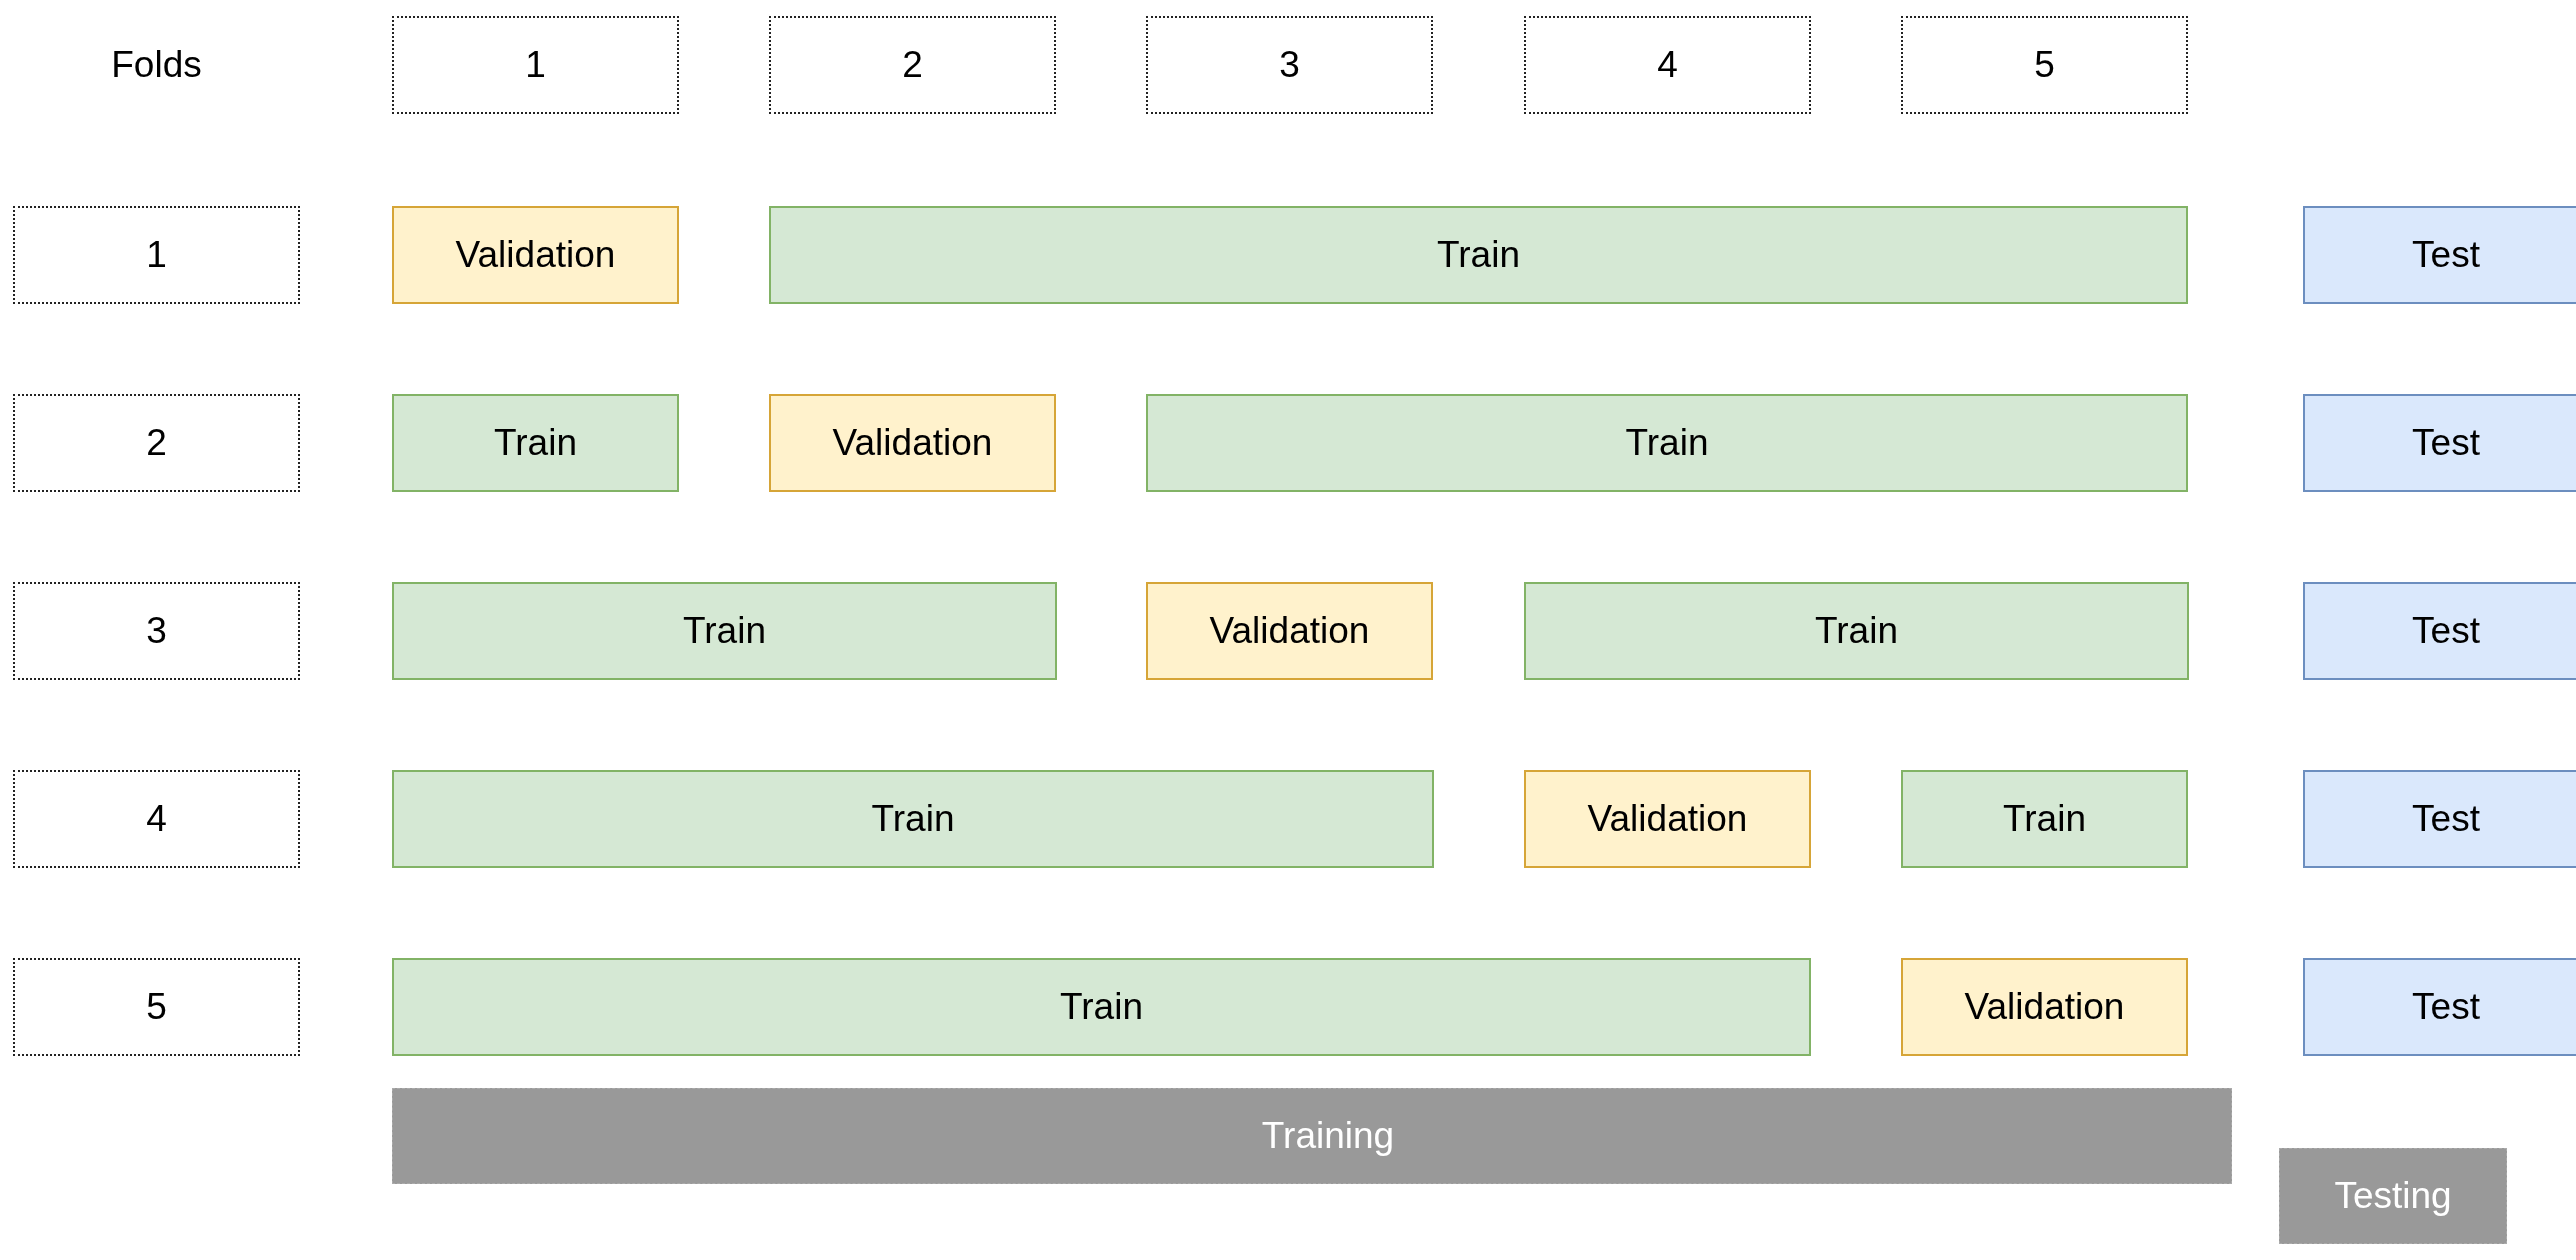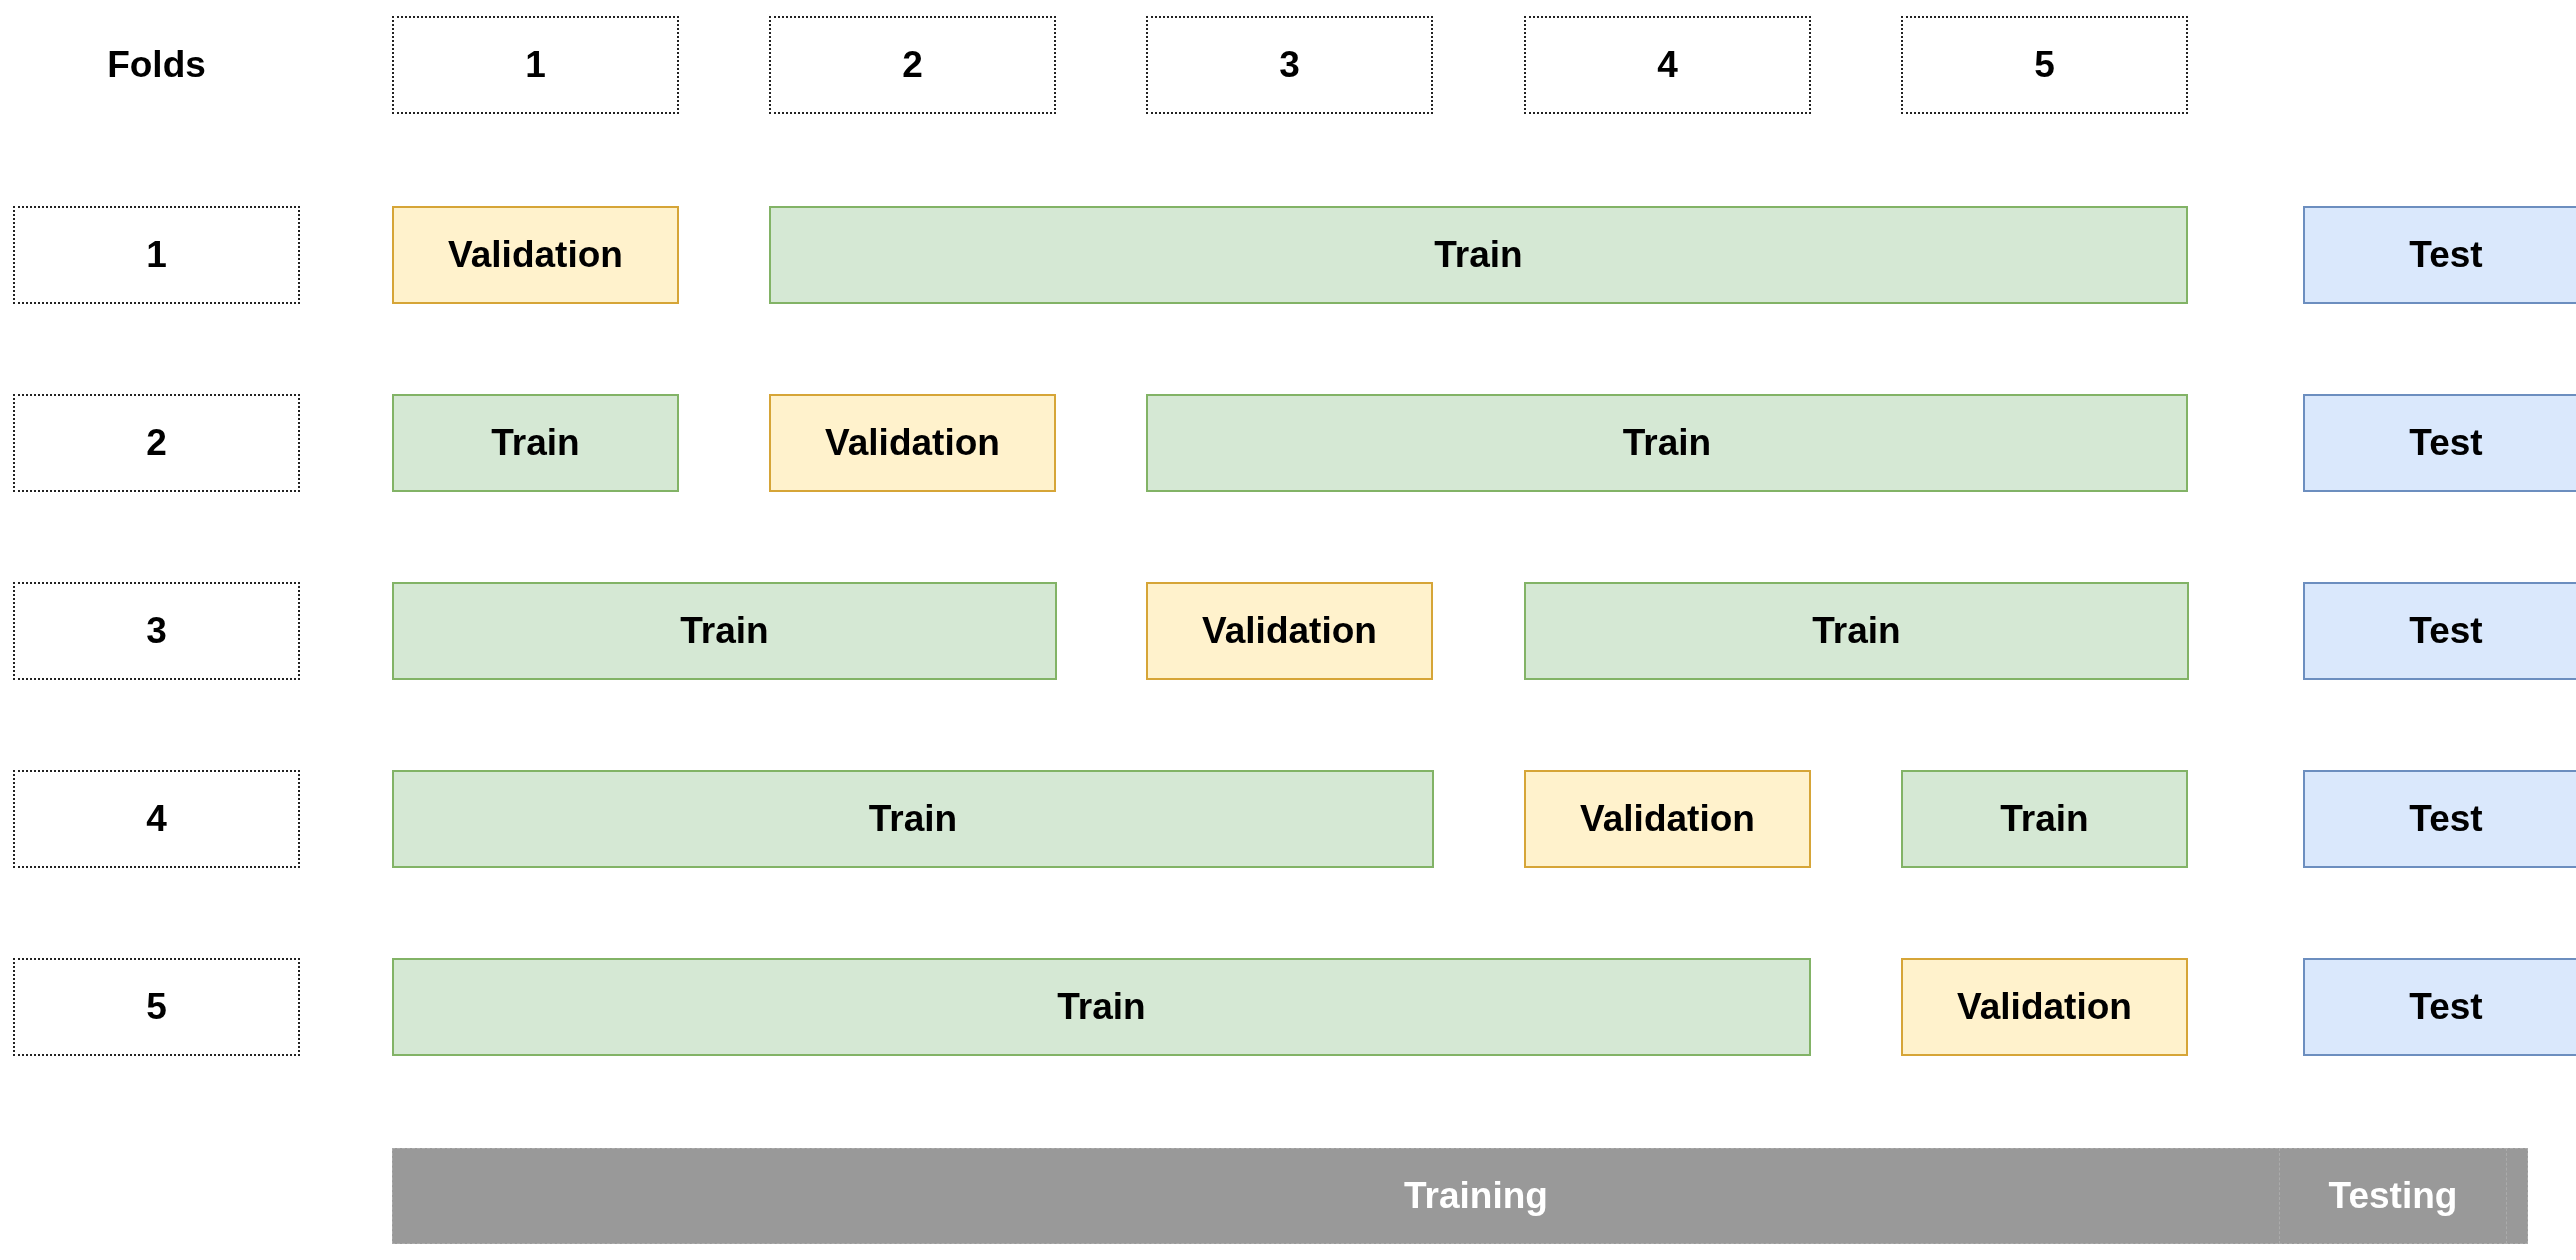--- a/index.html
+++ b/index.html
@@ -10,21 +10,21 @@
     --dotted-border:#222222; --text-color:#000000; --bg:#ffffff;
   }
   html,body{margin:0;padding:0;background:var(--bg);}
   .canvas{
     position:relative; width:2576px; height:1261px; background:var(--bg);
     font-family:"Liberation Sans","DejaVu Sans",sans-serif; overflow:hidden;
   }
   .cell{
     position:absolute; box-sizing:border-box; height:98px;
     display:flex; align-items:center; justify-content:center;
-    font-weight:bold; font-size:37px; color:var(--text-color);
+    font-weight:normal; font-size:37px; color:var(--text-color);
     white-space:nowrap;
   }
   .dotted{ border:2.6px dotted var(--dotted-border); background:var(--bg); }
   .train{ background:var(--train-fill); border:2.6px solid var(--train-border); }
   .validation{ background:var(--validation-fill); border:2.6px solid var(--validation-border);text-align:right; }
   .test{ background:var(--test-fill); border:2.6px solid var(--test-border);margin-left:24px; }
   .bar{
     background:var(--bar-fill); color:var(--bar-text);
     border:1.7px dashed var(--bar-border); height:96px;
   }
@@ -62,17 +62,17 @@
   <div class="cell train" style="left:392px; top:770px; width:1042px;">Train</div>
   <div class="cell validation" style="left:1524px; top:770px; width:287px;">Validation</div>
   <div class="cell train" style="left:1901px; top:770px; width:287px;">Train</div>
   <div class="cell test" style="left:2279px; top:770px; width:286px;">Test</div>
 
   <div class="cell dotted" style="left:13px; top:958px; width:287px;">5</div>
   <div class="cell train" style="left:392px; top:958px; width:1419px;">Train</div>
   <div class="cell validation" style="left:1901px; top:958px; width:287px;">Validation</div>
   <div class="cell test" style="left:2279px; top:958px; width:286px;">Test</div>
 
-  <div class="cell bar" style="left:392px; top:1148px; width:2136px;padding-left:32px;">Training</div>
+  <div class="cell bar" style="left:392px; top:1088px; width:1840px;padding-left:32px;">Training</div>
   <div class="cell bar" style="left:2279px; top:1148px; width:228px;">Testing</div>
 
 </div>
 
 
 </body></html>

